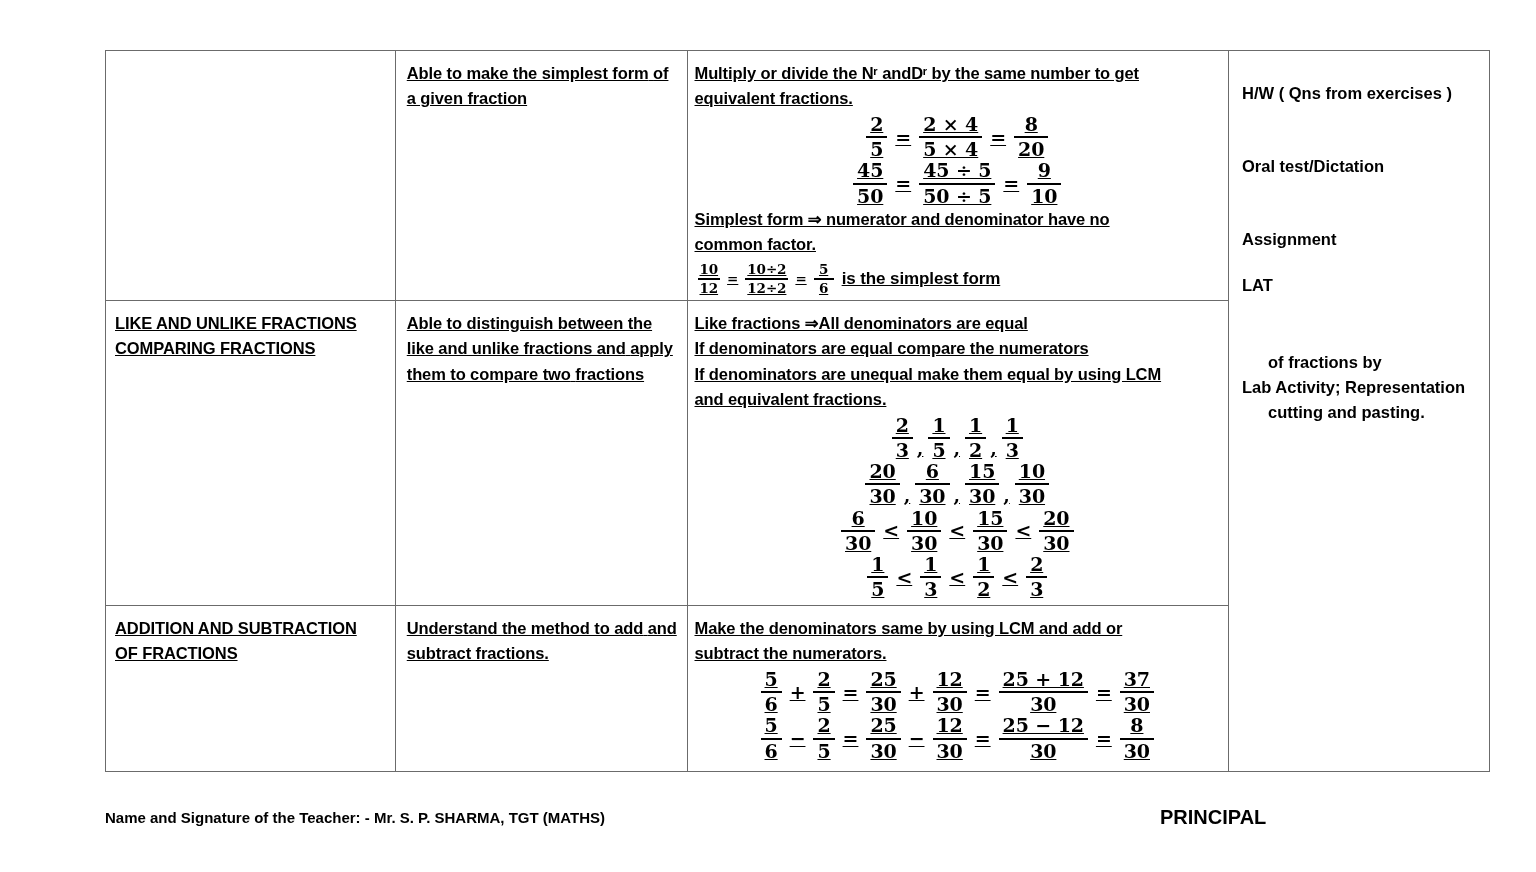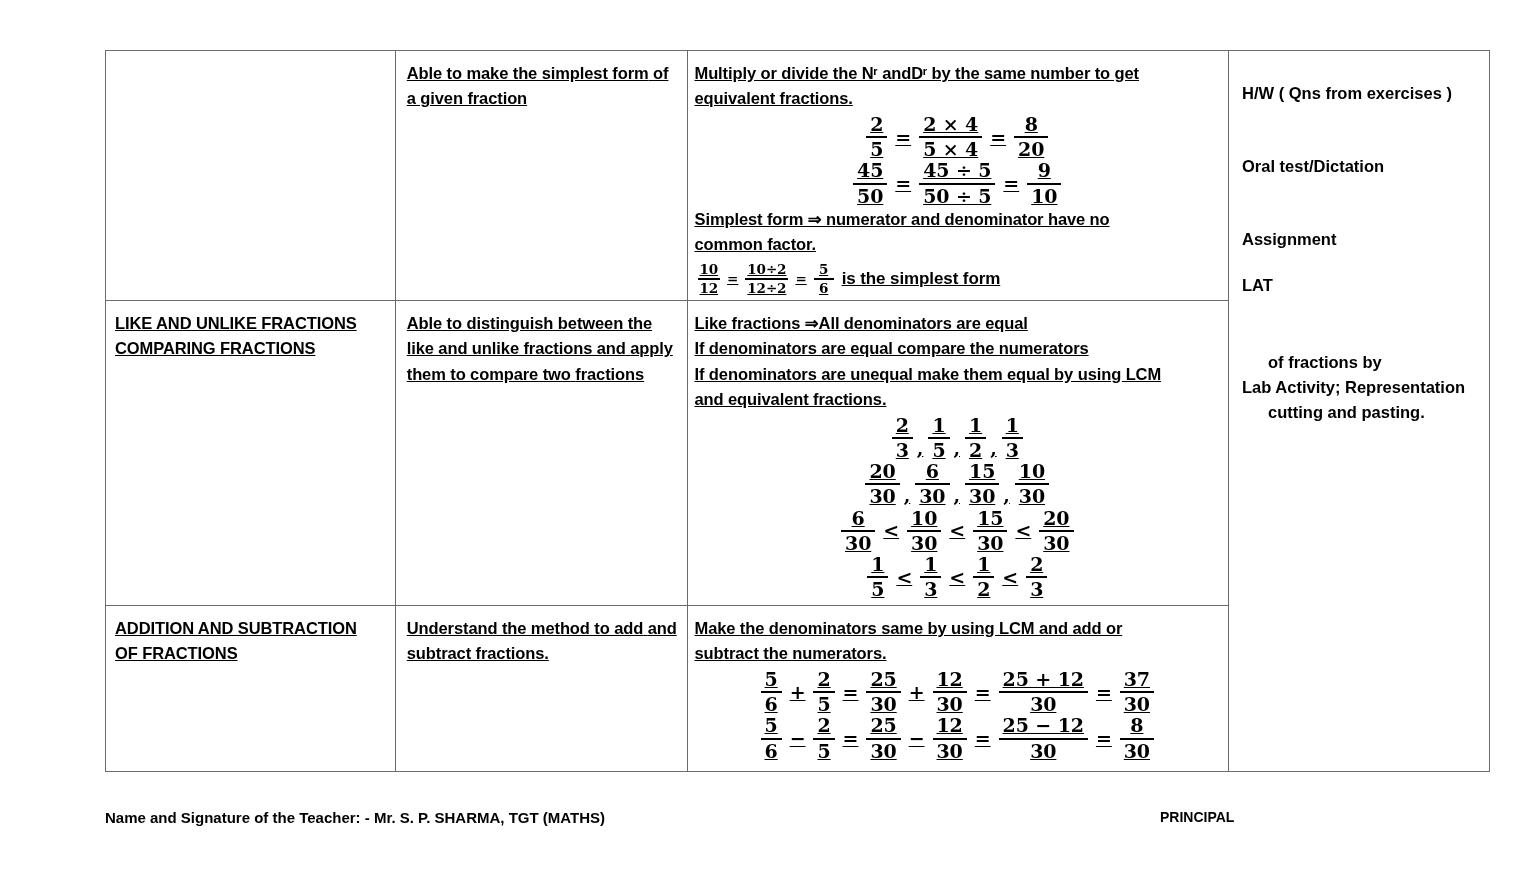--- a/index.html
+++ b/index.html
@@ -174,21 +174,21 @@
     align-items: center;
   }
   .footer-left {
     font-size: 15px;
     font-weight: bold;
     white-space: nowrap;
   }
   .footer-right {
     position: absolute;
     left: 1055px;
-    font-size: 14px;
+    font-size: 20px;
     font-weight: bold;
     white-space: nowrap;
   }
 </style>
 </head>
 <body>
 
 <div id="page">
 
   <div id="lesson-table">

